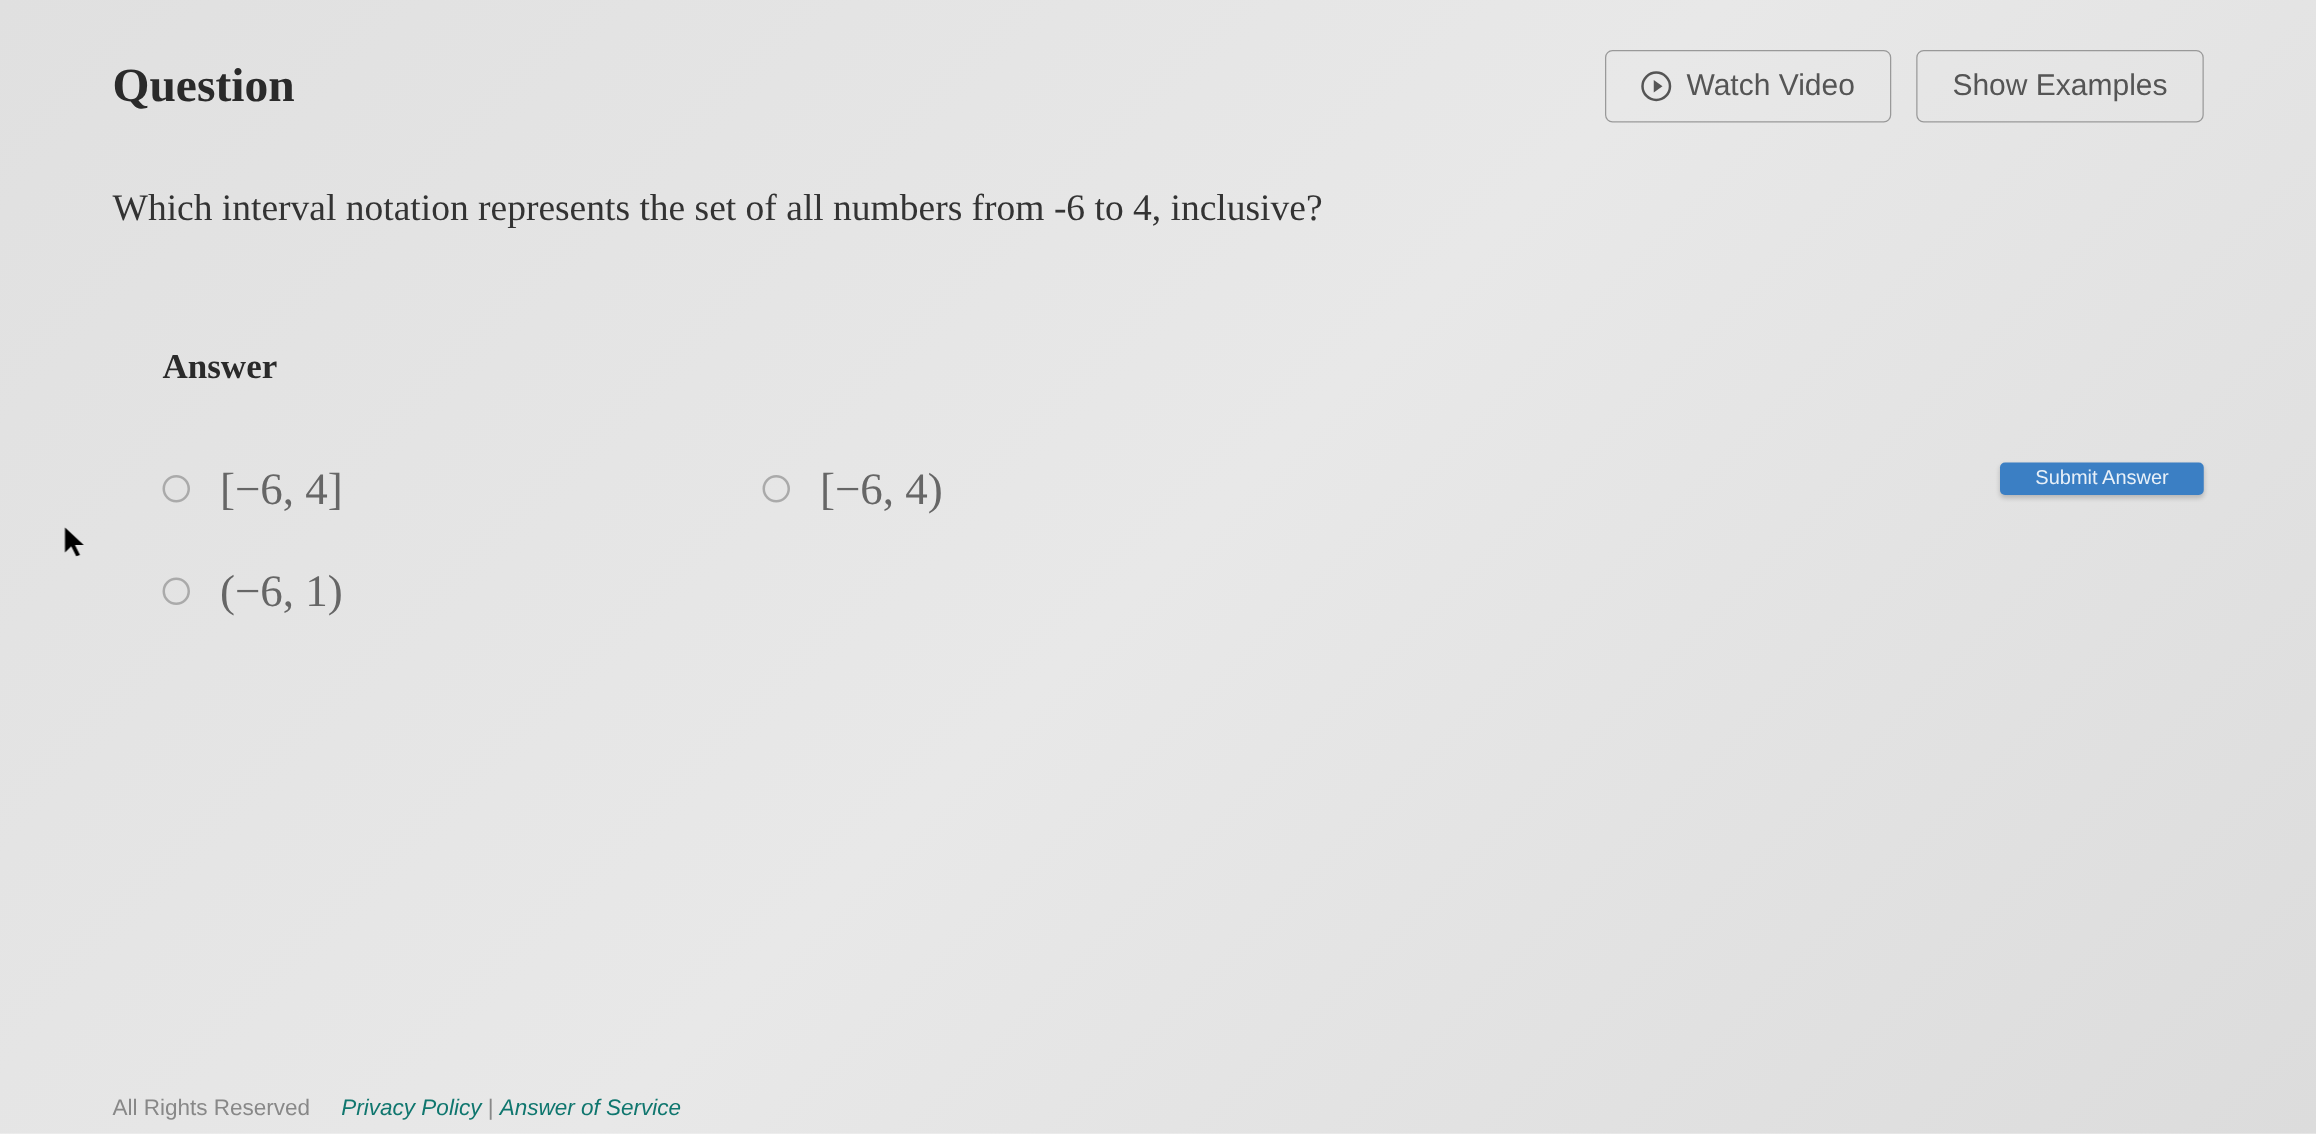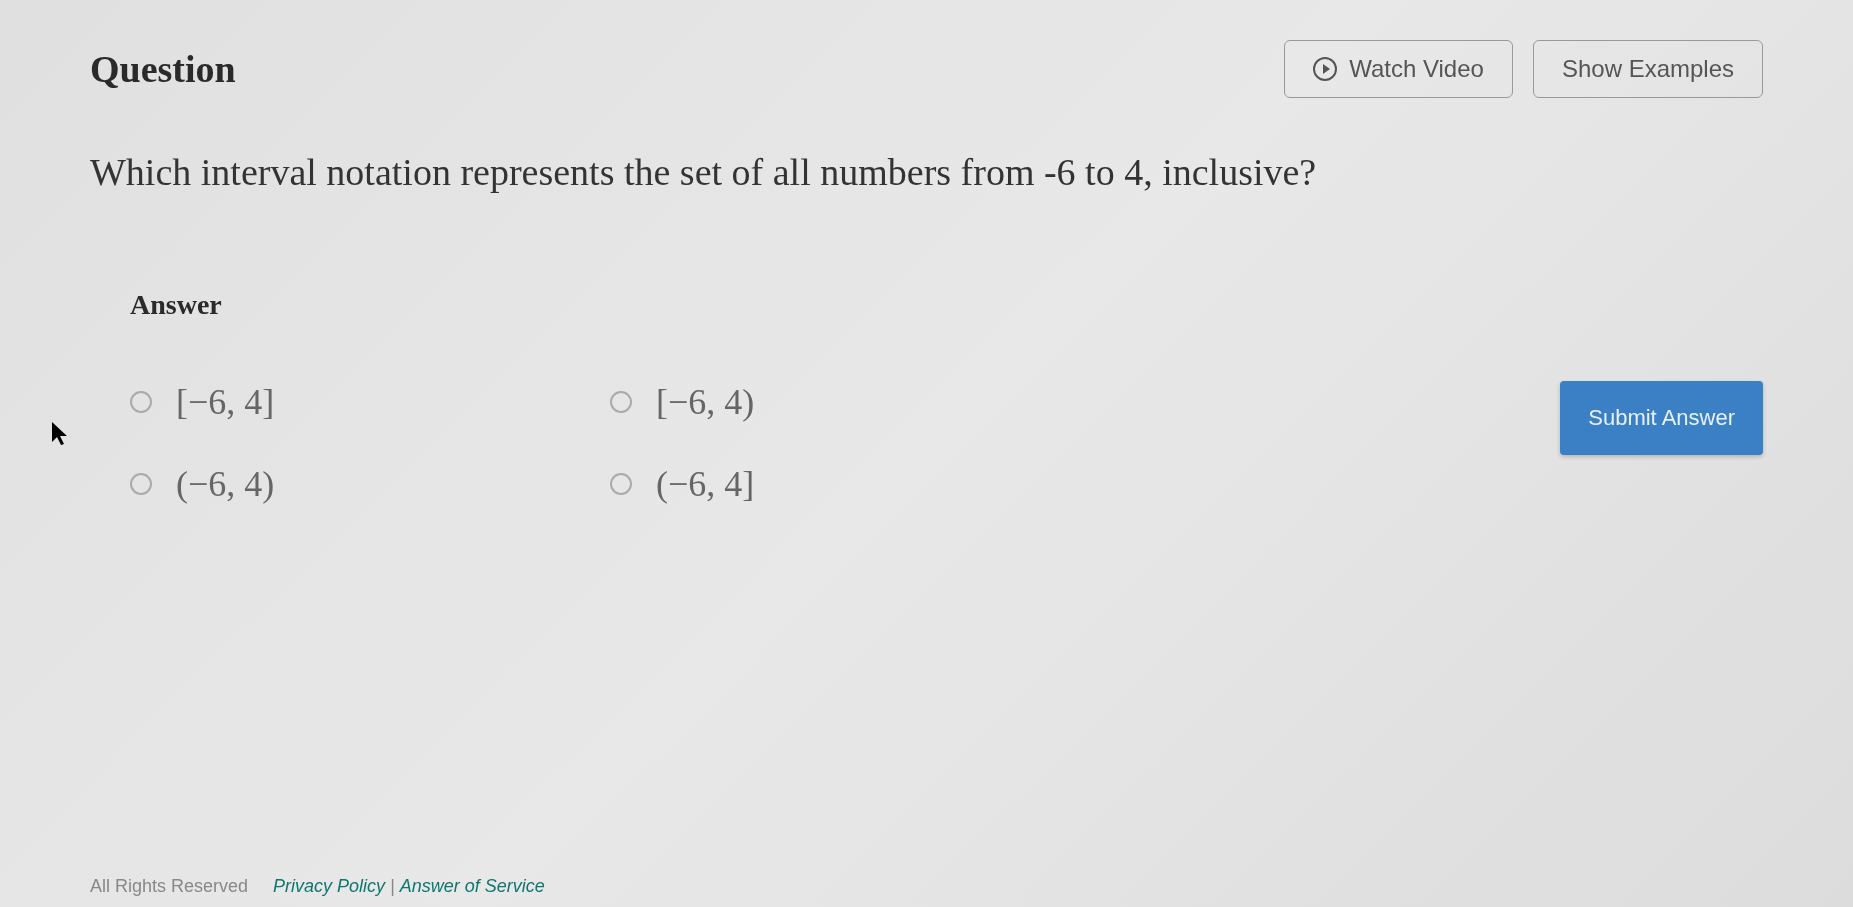--- a/index.html
+++ b/index.html
@@ -54,21 +54,21 @@
     }
     .play-triangle {
       width: 0;
       height: 0;
       border-left: 7px solid #555;
       border-top: 5px solid transparent;
       border-bottom: 5px solid transparent;
       margin-left: 2px;
     }
     .question-text {
-      font-size: 38px;
+      font-size: 30px;
       color: #333;
       margin-bottom: 90px;
       line-height: 1.4;
     }
     .answer-section {
       padding-left: 40px;
     }
     .answer-title {
       font-size: 28px;
       font-weight: bold;
@@ -101,22 +101,22 @@
     .option-text {
       font-size: 36px;
       color: #666;
       font-family: 'Times New Roman', serif;
     }
     .submit-btn {
       background: #3b7fc4;
       color: #e8f0f8;
       border: none;
       border-radius: 4px;
-      padding: 24px 28px;
-      font-size: 22px;
+      padding: 4px 28px;
+      font-size: 16px;
       cursor: pointer;
       font-family: -apple-system, BlinkMacSystemFont, 'Segoe UI', sans-serif;
       margin-left: 60px;
       box-shadow: 0 2px 4px rgba(0,0,0,0.2);
     }
     .footer {
       position: fixed;
       bottom: 0;
       left: 0;
       right: 0;
@@ -167,25 +167,21 @@
       <div class="option">
         <span class="radio-circle"></span>
         <span class="option-text">[−6, 4]</span>
       </div>
       <div class="option">
         <span class="radio-circle"></span>
         <span class="option-text">[−6, 4)</span>
       </div>
       <div class="option">
         <span class="radio-circle"></span>
-        <span class="option-text">(−6, 4)</span>
-      </div>
-      <div class="option">
-        <span class="radio-circle"></span>
-        <span class="option-text">(−6, 4]</span>
+        <span class="option-text">(−6, 1)</span>
       </div>
     </div>
     <button class="submit-btn">Submit Answer</button>
   </div>
 </div>
 
 <div class="footer">
   <span>All Rights Reserved</span>
   &nbsp;&nbsp;&nbsp;
   <a href="#" class="footer-link">Privacy Policy</a>

